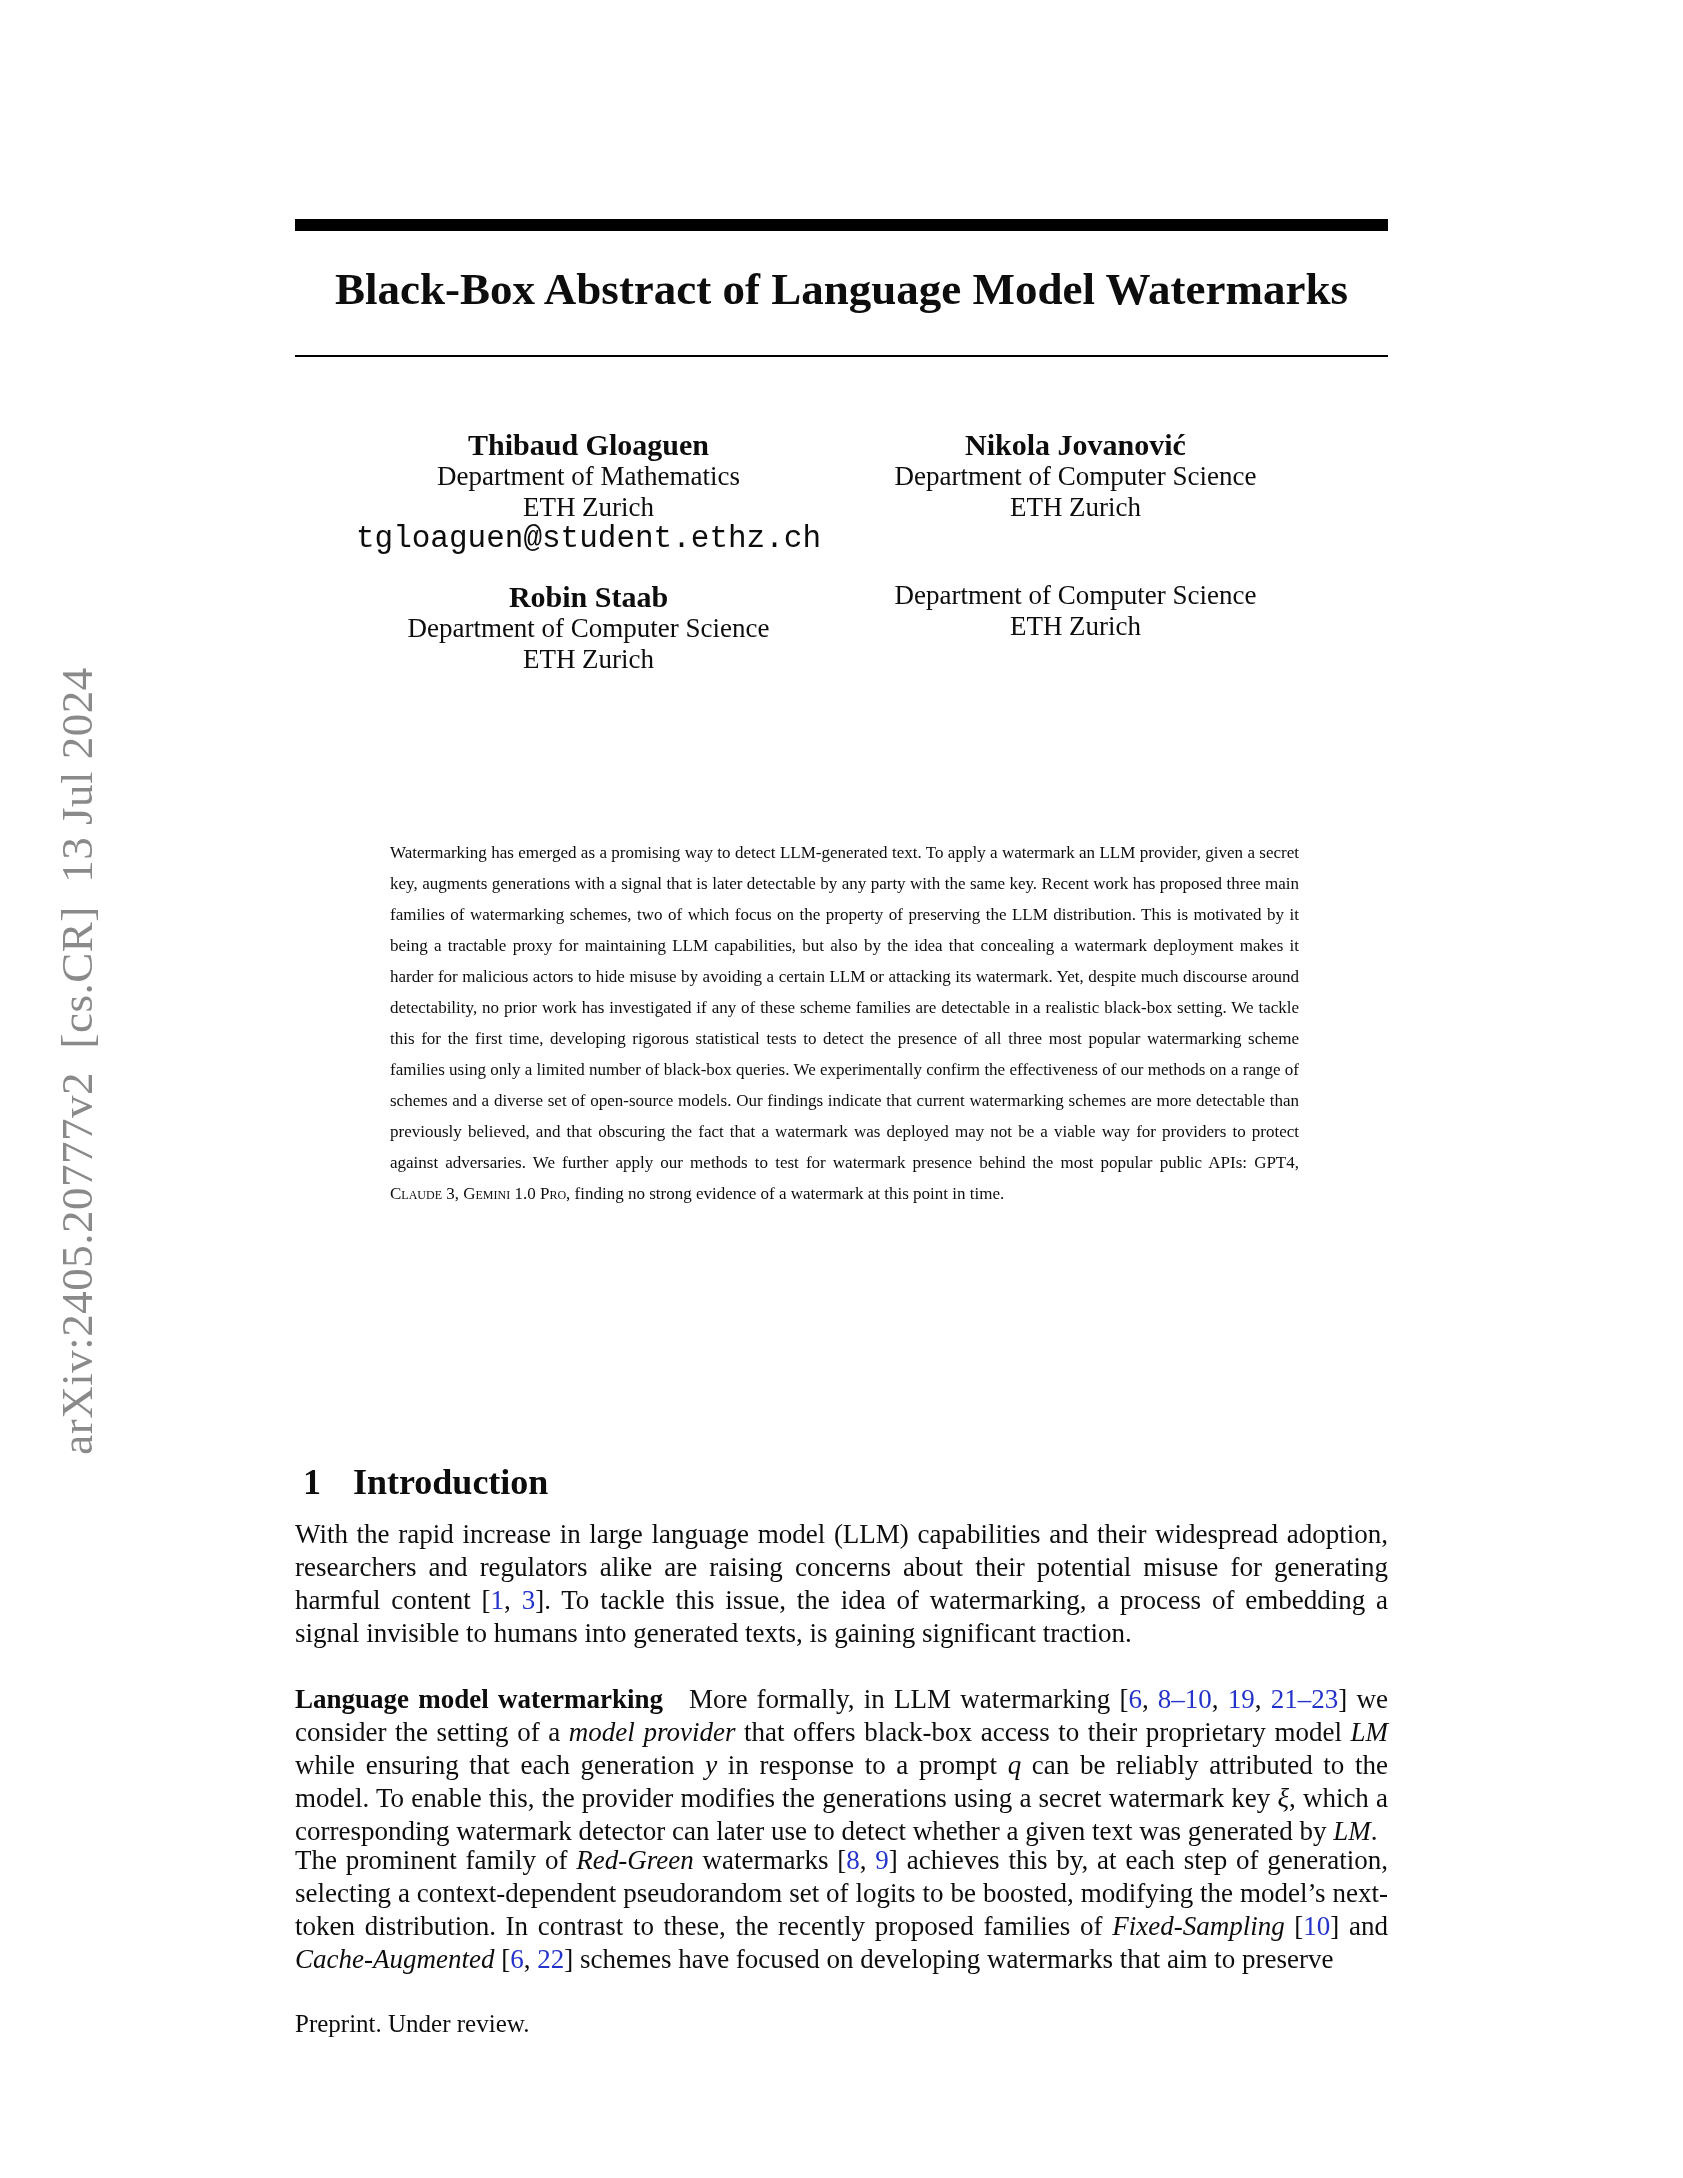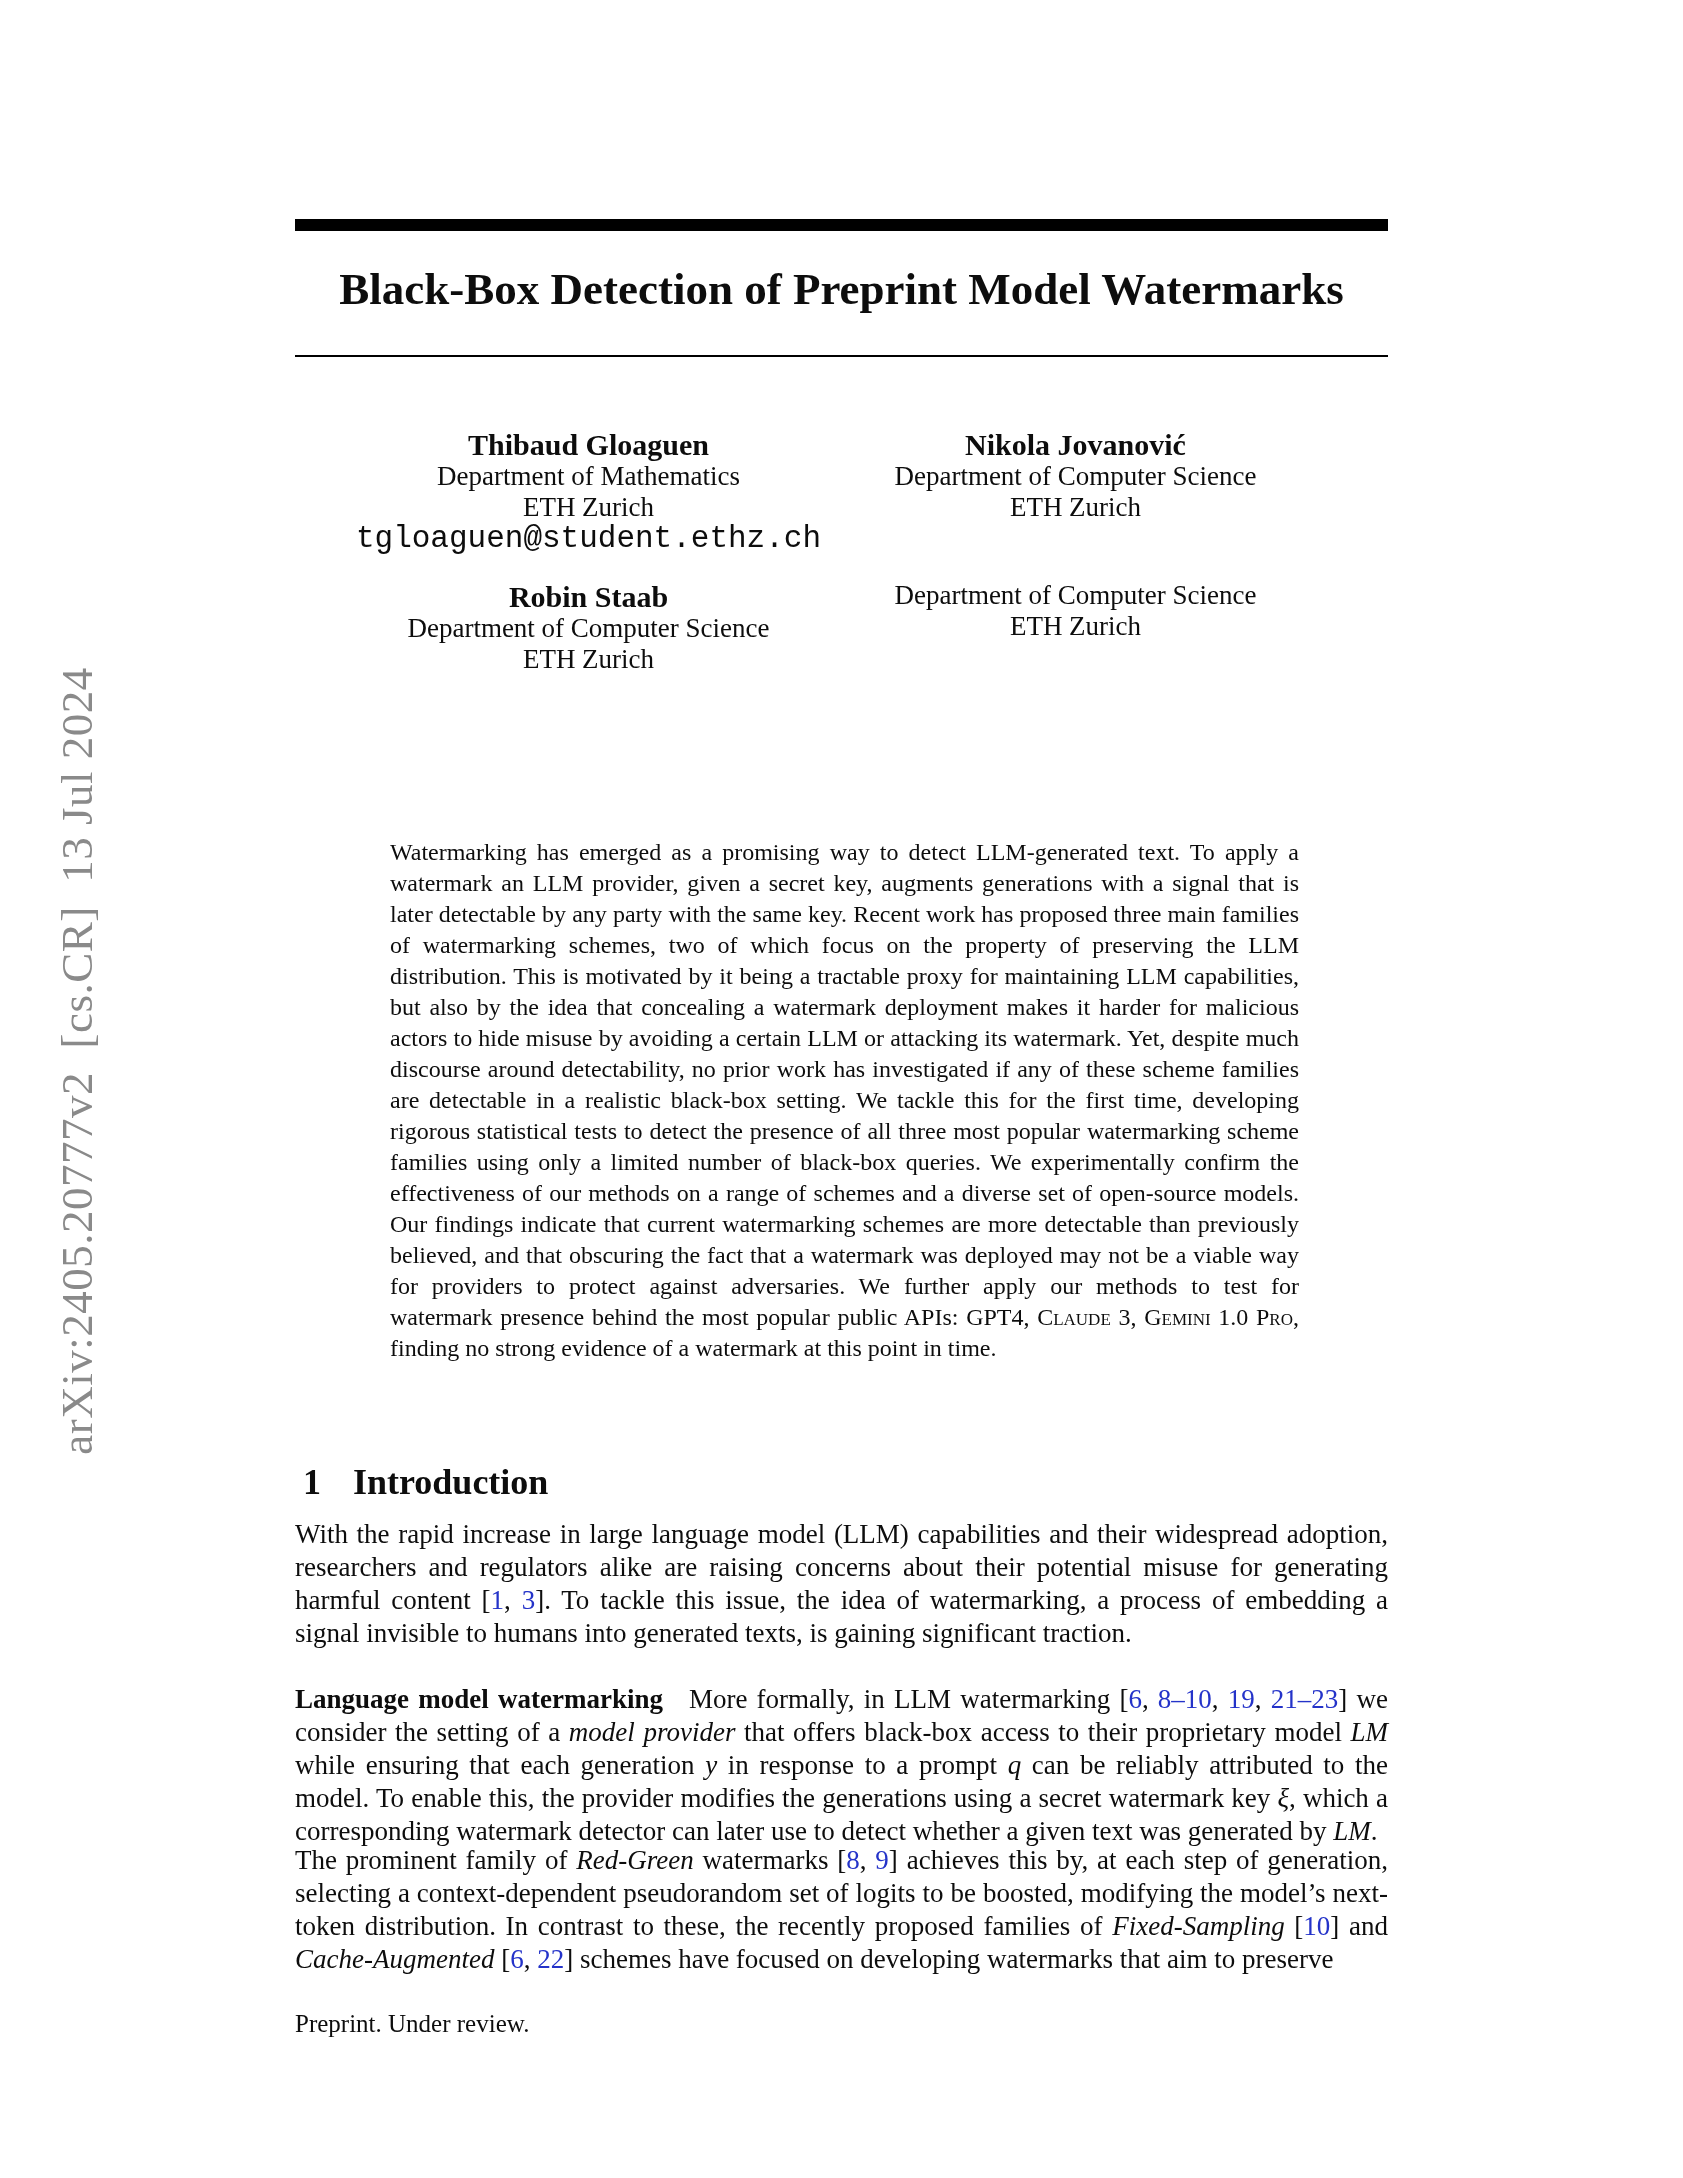--- a/index.html
+++ b/index.html
@@ -69,21 +69,21 @@
   
   .abstract-heading {
     position: absolute; left: 295px; top: 760px;
     width: 1093px; text-align: center;
     font-size: 30px; font-weight: bold;
   }
   .abstract-body {
     position: absolute; left: 390px; top: 837px;
     width: 909px;
     margin: 0;
-    font-size: 24px; line-height: 31px;
+    font-size: 17px; line-height: 31px;
     text-align: justify;
   }
 
   
   .section-heading {
     position: absolute; left: 295px; top: 1453px;
     margin: 8px;
     font-size: 36px; font-weight: bold;
   }
   .sec-num { margin-right: 32px; }
@@ -112,21 +112,21 @@
 </style>
 </head>
 <body>
 
 <div class="page">
 
   <div class="arxiv-stamp">arXiv:2405.20777v2  [cs.CR]  13 Jul 2024</div>
 
   <div class="rule-thick"></div>
 
-  <h1 class="title">Black-Box Detection of Preprint Model Watermarks</h1>
+  <h1 class="title">Black-Box Abstract of Language Model Watermarks</h1>
 
   <div class="rule-thin"></div>
 
   <div class="authors-row row1">
     <div class="author col1">
       <div class="author-name">Thibaud Gloaguen</div>
       <div class="author-line">Department of Mathematics</div>
       <div class="author-line">ETH Zurich</div>
       <div class="author-email">tgloaguen@student.ethz.ch</div>
     </div>

